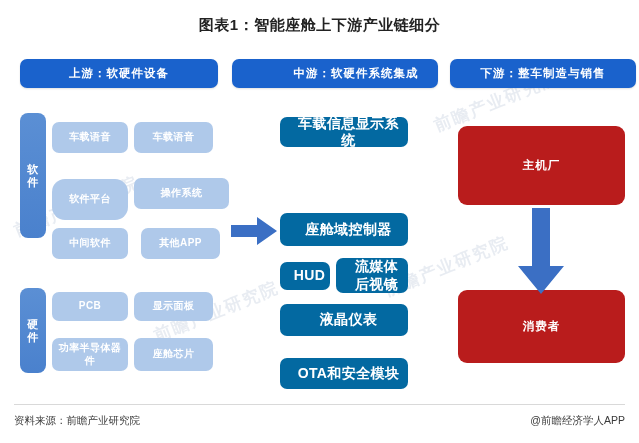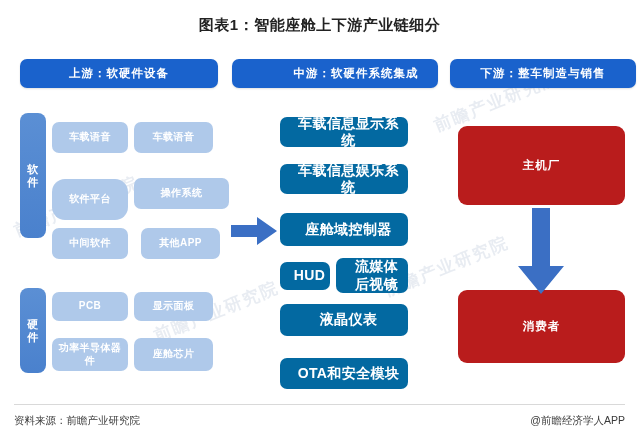--- a/index.html
+++ b/index.html
@@ -168,21 +168,20 @@
   <div class="item" id="it-h1">PCB</div>
   <div class="item" id="it-h2">显示面板</div>
   <div class="item" id="it-h3">功率半导体器件</div>
   <div class="item" id="it-h4">座舱芯片</div>
 
   <svg id="arrow-right" viewBox="0 0 46 32">
     <polygon points="0,10 26,10 26,2 46,16 26,30 26,22 0,22" fill="#3b6fc4"></polygon>
   </svg>
 
   <div class="item mid" id="it-m1">车载信息显示系统</div>
-  <div class="item mid" id="it-m2">车载信息娱乐系统</div>
   <div class="item mid" id="it-m3">座舱域控制器</div>
   <div class="item mid" id="it-m4">HUD</div>
   <div class="item mid" id="it-m5">流媒体后视镜</div>
   <div class="item mid" id="it-m6">液晶仪表</div>
   <div class="item mid" id="it-m7">OTA和安全模块</div>
 
   <div class="dbox" id="db-oem">主机厂</div>
   <div class="dbox" id="db-con">消费者</div>
 
   <svg id="arrow-down" viewBox="0 0 50 86">

